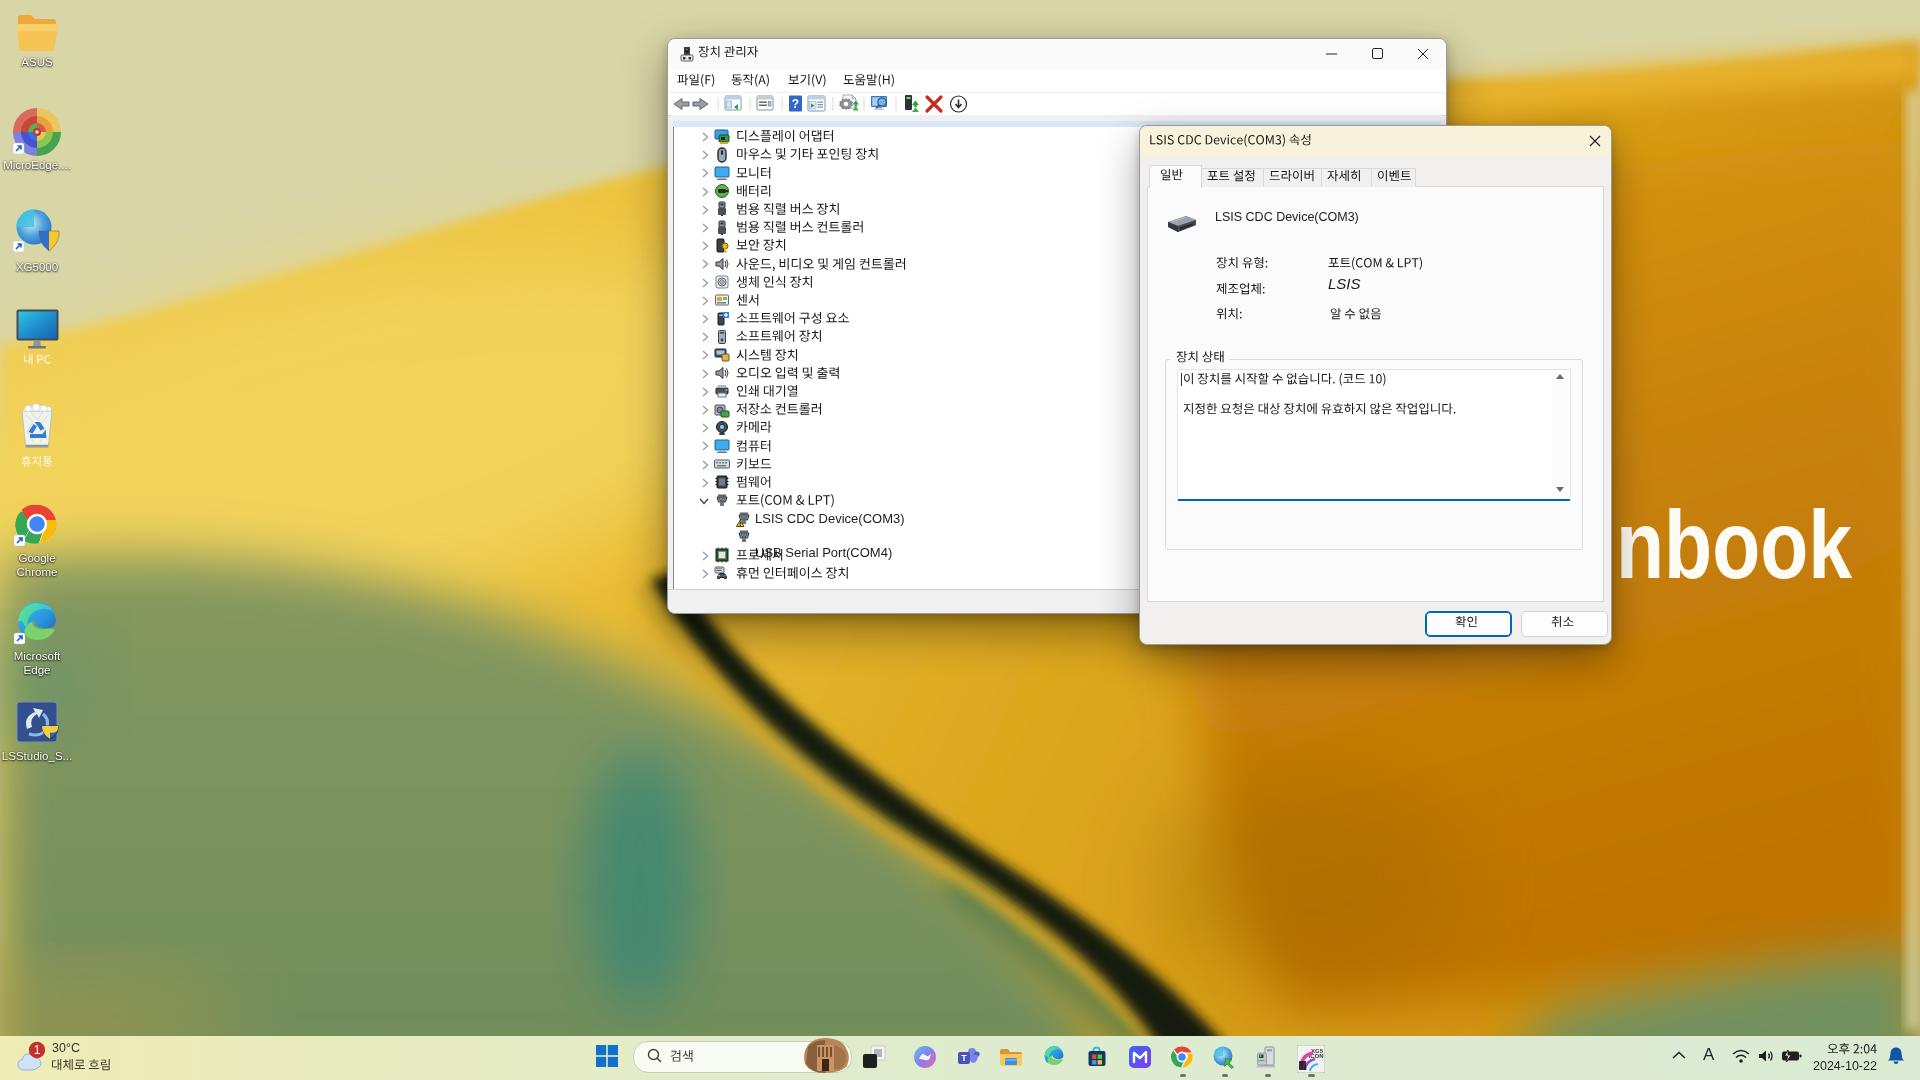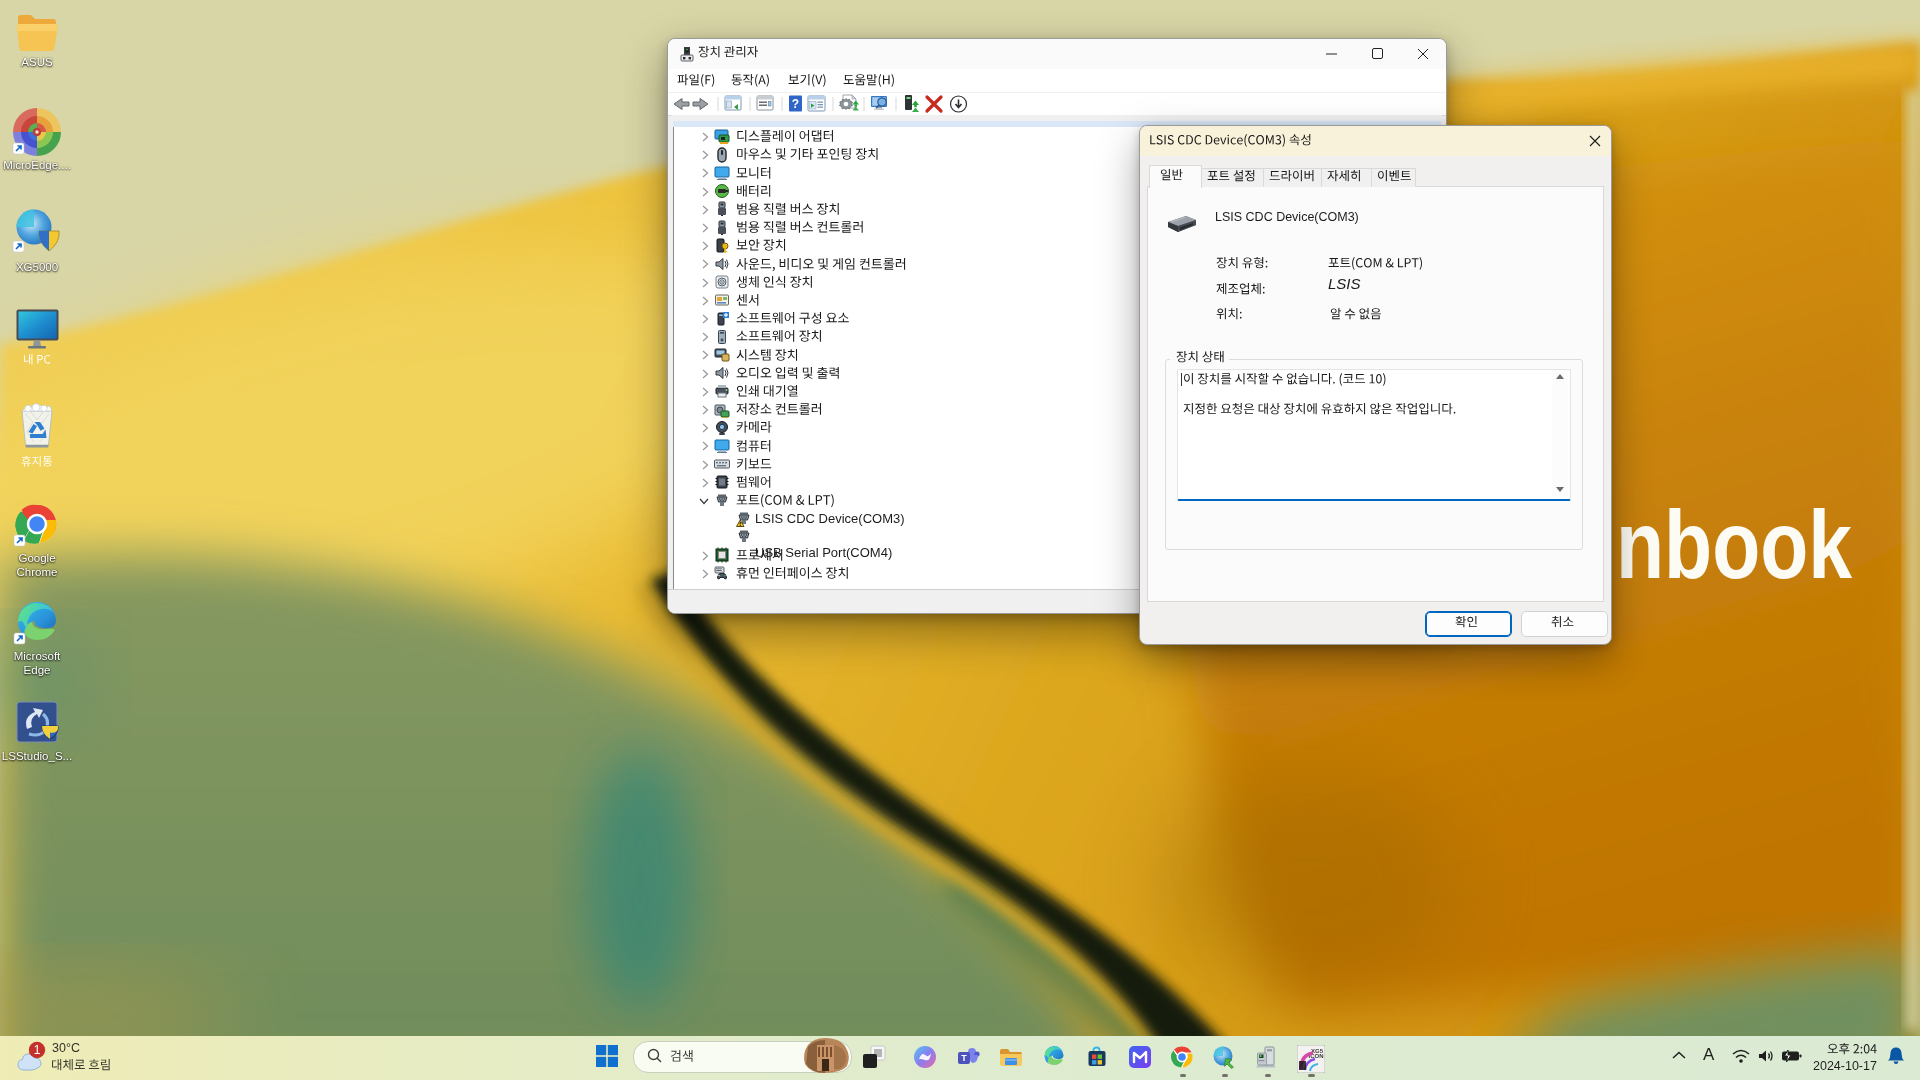--- a/index.html
+++ b/index.html
@@ -1199,21 +1199,21 @@
     <svg class="k " style="left:1826.9px;top:1042.5px;" width="52" height="14">
       <g fill="#1f1f1f" transform="translate(0,10.34) scale(0.01250,-0.01250)">
         <use href="#uC624" x="0"></use>
         <use href="#uD6C4" x="920"></use>
         <use href="#u0032" x="2064"></use>
         <use href="#u003A" x="2619"></use>
         <use href="#u0030" x="2897"></use>
         <use href="#u0034" x="3452"></use>
       </g>
     </svg>
-    <div class="t" style="left:1813px;top:1059px;font-size:12.5px;color:#1f1f1f;">2024-10-17</div>
+    <div class="t" style="left:1813px;top:1059px;font-size:12.5px;color:#1f1f1f;">2024-10-22</div>
     <svg class="a" style="left:1887px;top:1046px" width="18" height="20">
 <path d="M9 1.5 Q14 1.5 14.5 7 L15 11 Q15.2 13 17 14.5 L1 14.5 Q2.8 13 3 11 L3.5 7 Q4 1.5 9 1.5 Z" fill="#0b57a4"></path>
 <path d="M6.5 15.5 Q7 18 9 18 Q11 18 11.5 15.5 Z" fill="#0b57a4"></path>
     </svg>
     <svg width="0" height="0" style="position:absolute">
       <defs>
         <path id="uB0B4" d="M531 807V-31H609V390H736V-78H816V827H736V459H609V807ZM94 229V156H151C249 156 352 162 476 185L466 258C359 236 264 230 177 229V718H94Z"></path>
         <path id="u0050" d="M101 0H193V292H314C475 292 584 363 584 518C584 678 474 733 310 733H101ZM193 367V658H298C427 658 492 625 492 518C492 413 431 367 302 367Z"></path>
         <path id="u0043" d="M377 -13C472 -13 544 25 602 92L551 151C504 99 451 68 381 68C241 68 153 184 153 369C153 552 246 665 384 665C447 665 495 637 534 596L584 656C542 703 472 746 383 746C197 746 58 603 58 366C58 128 194 -13 377 -13Z"></path>
         <path id="uD734" d="M458 608C274 608 164 555 164 459C164 363 274 309 458 309C642 309 752 363 752 459C752 555 642 608 458 608ZM458 545C590 545 666 514 666 459C666 404 590 373 458 373C326 373 250 404 250 459C250 514 326 545 458 545ZM50 248V180H262V-79H345V180H573V-79H656V180H870V248ZM417 832V727H93V660H820V727H499V832Z"></path>

